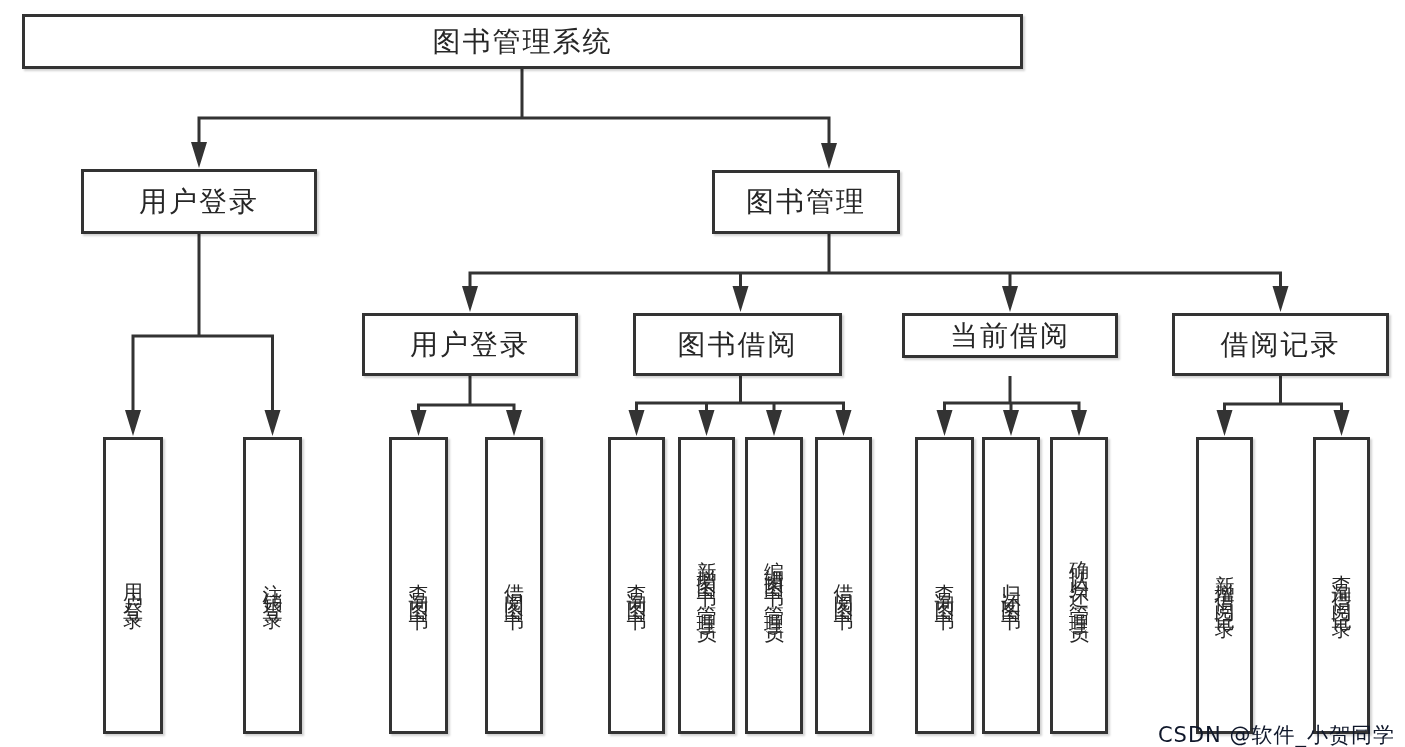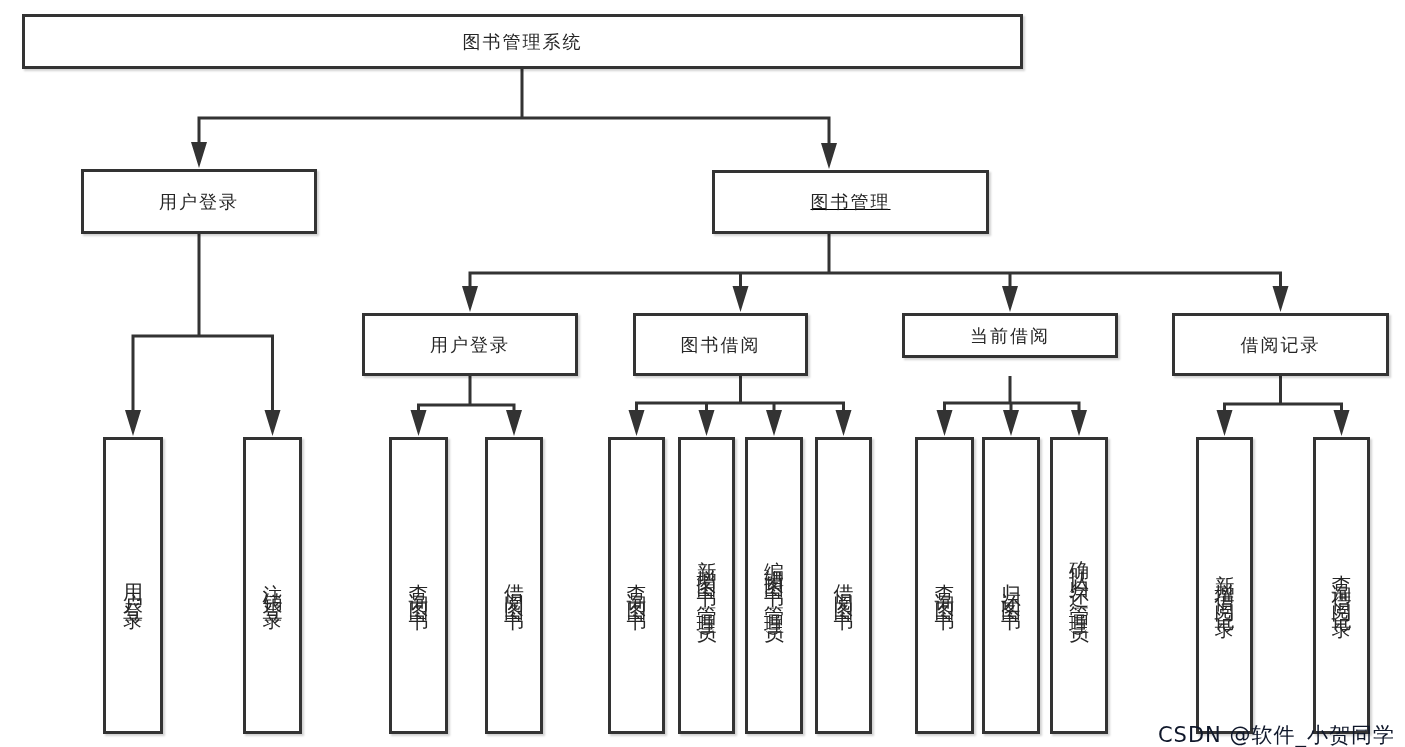--- a/index.html
+++ b/index.html
@@ -21,21 +21,21 @@
     box-sizing: border-box;
     border: 3px solid #333333;
     background: #ffffff;
     display: flex;
     align-items: center;
     justify-content: center;
     z-index: 2;
     box-shadow: 2px 2px 2px rgba(0,0,0,0.18);
   }
   .node .lbl {
-    font-size: 18px;
+    font-size: 28px;
     letter-spacing: 2px;
     color: #262626;
     white-space: nowrap;
   }
   .leaf .lbl {
     writing-mode: vertical-rl;
     text-orientation: mixed;
     font-size: 20px;
     letter-spacing: 9px;
     line-height: 1.15;
@@ -87,28 +87,28 @@
              M1333.5 410 L1349.5 410 L1341.5 436 Z"></path>
   </svg>
 
   <div class="node" style="left:22px; top:14px; width:1001px; height:55px;">
     <span class="lbl">图书管理系统</span>
   </div>
 
   <div class="node" style="left:81px; top:169px; width:236px; height:65px;">
     <span class="lbl">用户登录</span>
   </div>
-  <div class="node" style="left:712px; top:170px; width:277px; height:64px;text-decoration:underline;">
+  <div class="node" style="left:712px; top:170px; width:188px; height:64px;">
     <span class="lbl">图书管理</span>
   </div>
 
   <div class="node" style="left:362px; top:313px; width:216px; height:63px;">
     <span class="lbl">用户登录</span>
   </div>
-  <div class="node" style="left:633px; top:313px; width:175px; height:63px;">
+  <div class="node" style="left:633px; top:313px; width:209px; height:63px;">
     <span class="lbl">图书借阅</span>
   </div>
   <div class="node" style="left:902px; top:313px; width:216px; height:45px;">
     <span class="lbl">当前借阅</span>
   </div>
   <div class="node" style="left:1172px; top:313px; width:217px; height:63px;text-align:right;">
     <span class="lbl">借阅记录</span>
   </div>
 
   <div class="node leaf" style="left:103px; top:437px; width:60px; height:297px;">

